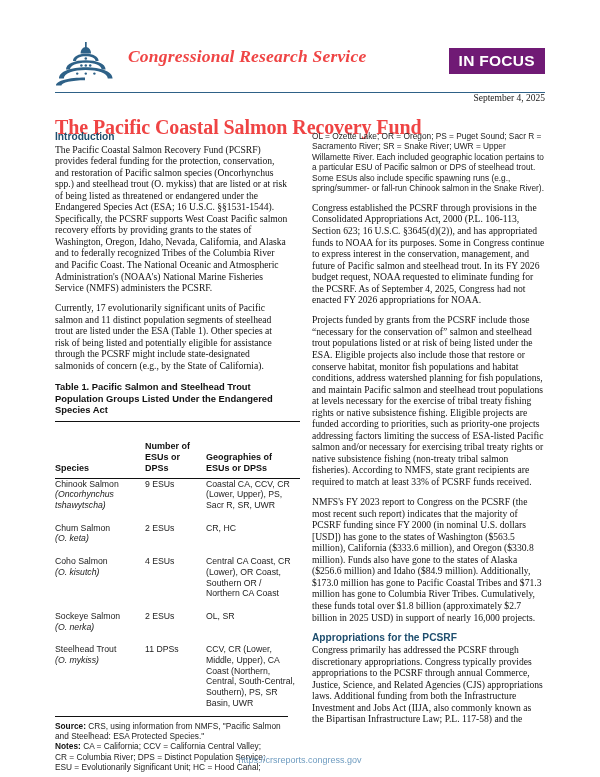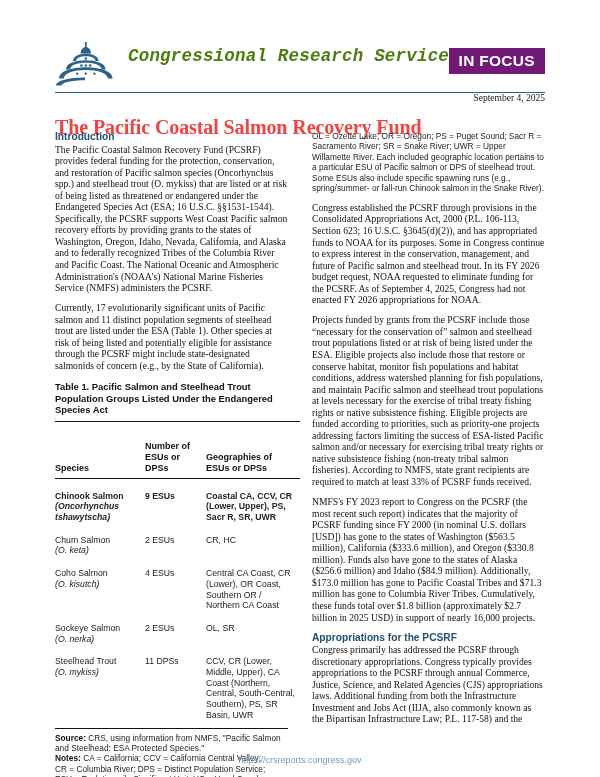--- a/index.html
+++ b/index.html
@@ -39,26 +39,26 @@
     height: 46px;
   }
   .logo-wrap svg { display: block; }
 
   .brand-block {
     position: absolute;
     left: 73px;
     top: 4px;
   }
   .brand-name {
-    font-family: Liberation Mono, monospace;
+    font-family: Liberation Serif, serif;
     font-weight: bold;
     font-style: italic;
     font-size: 17.5px;
     letter-spacing: 0.2px;
-    color: #4d7c0f;
+    color: #ef4444;
     line-height: 20px;
     white-space: nowrap;
   }
   .brand-tag {
     font-family: "Liberation Sans", "DejaVu Sans", sans-serif;
     font-size: 9.2px;
     color: #2e6187;
     line-height: 12px;
     margin-top: 1px;
     white-space: nowrap;
@@ -169,21 +169,21 @@
   table.data thead th.c-count   { width: 57px; }
   table.data thead th.c-geo     { width: 90px; }
   table.data tbody td {
     font-size: 8.7px;
     line-height: 10.7px;
     color: #222222;
     vertical-align: top;
     padding: 6px 4px 6px 0;
     border: 0;
   }
-  table.data tbody tr:first-child td { padding-top: 12px; font-weight: bold; }
+  table.data tbody tr:first-child td { padding-top: 0; }
   td.count { text-align: left; }
   .sci { font-style: italic; display: block; }
   .tbl-bottom-rule {
     width: 233px;
     border-top: 1.1px solid #111111;
     margin-top: 1px;
   }
   .table-notes {
     font-family: "Liberation Sans", "DejaVu Sans", sans-serif;
     font-size: 8.3px;

